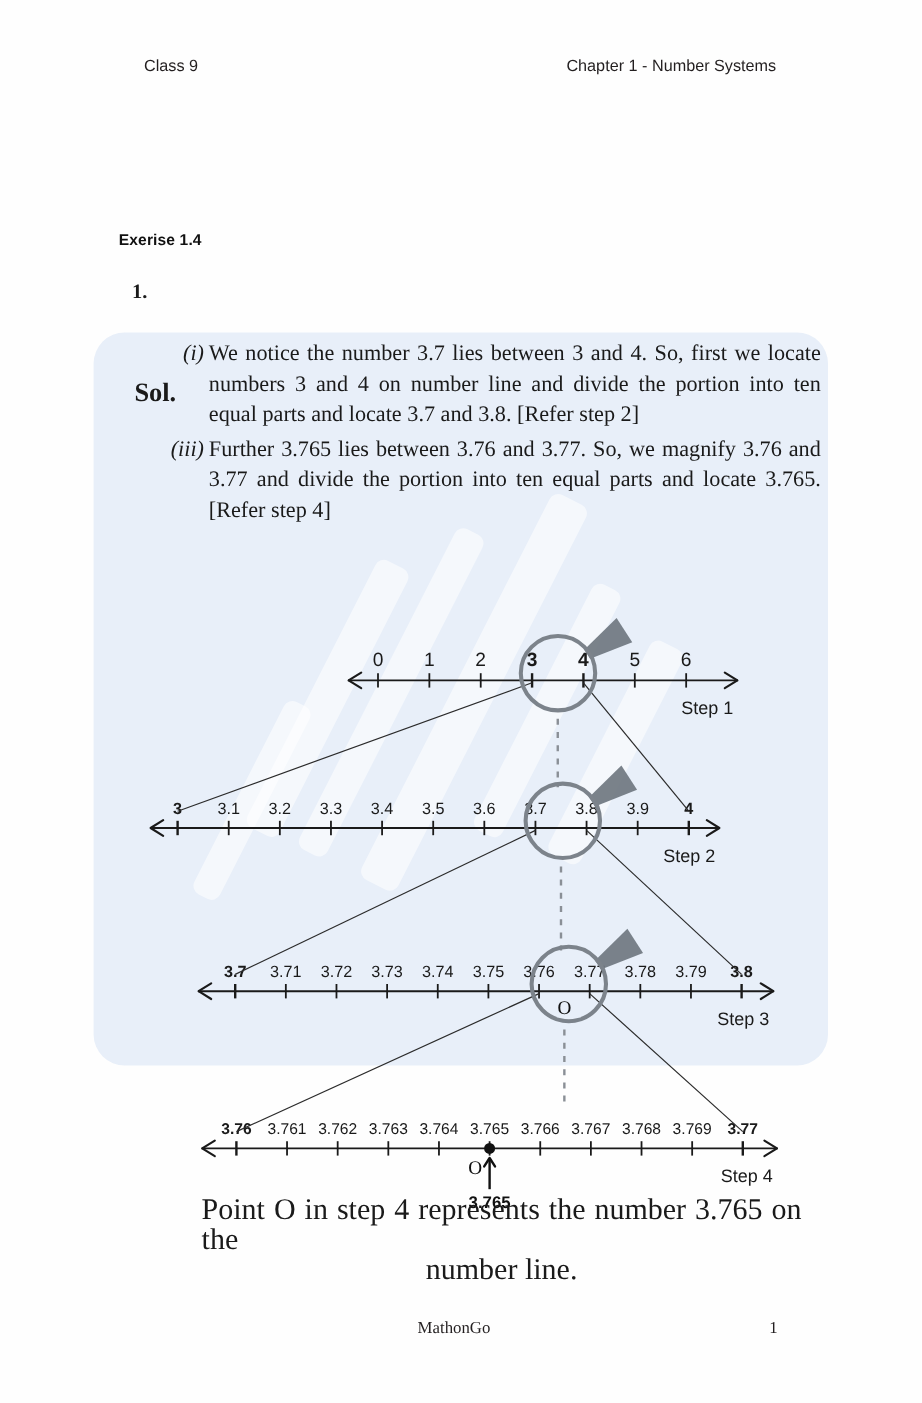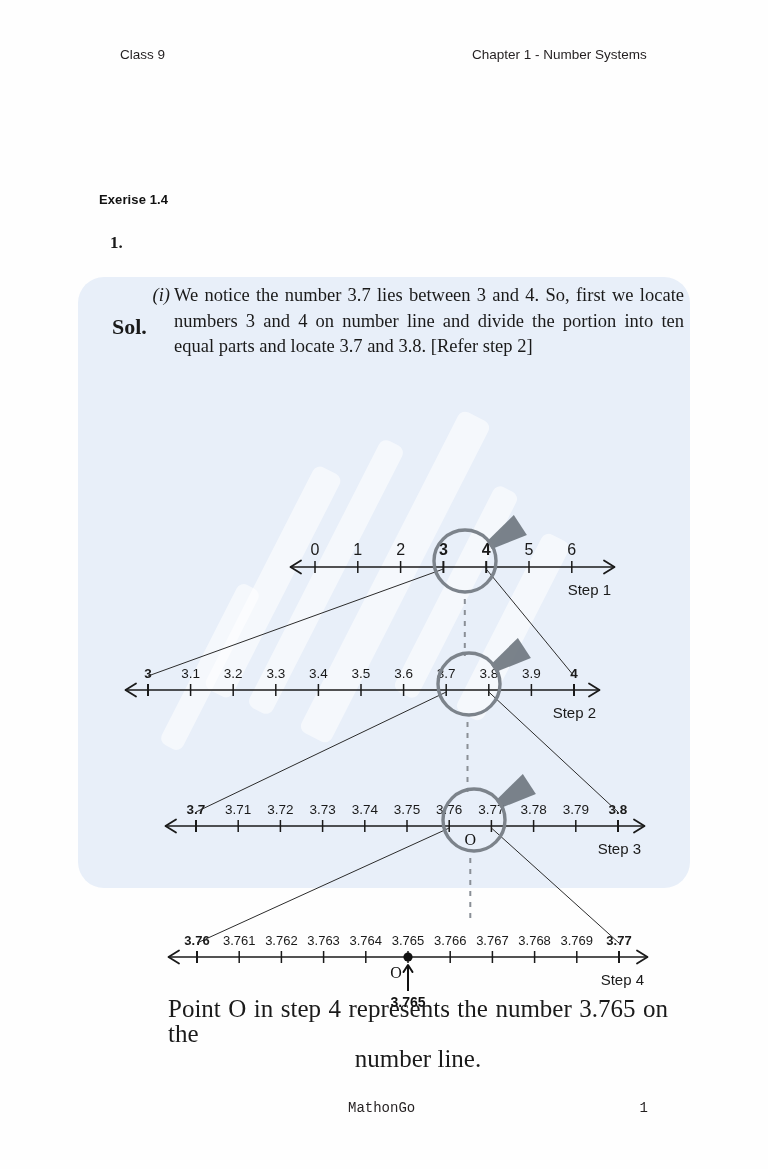--- a/index.html
+++ b/index.html
@@ -148,21 +148,21 @@
   }
   .concl .last { text-align: center; }
 
   
   .footer {
     position: absolute;
     left: 120px;
     right: 120px;
     top: 1100px;
     height: 22px;
-    font-family: Liberation Mono, monospace;
+    font-family: Liberation Serif, serif;
     font-size: 14px;
     color: #231f20;
   }
   .footer .brand { position: absolute; left: 228px; top: 0; }
   .footer .pageno { position: absolute; right: 0; top: 0; }
 </style>
 </head>
 <body>
 
 <div class="page">
@@ -188,20 +188,24 @@
       <span style="left:120px; top:300px;  width:24px; height:180px;"></span>
     </div>
   </div>
 
   <div class="sol-body">
     <span class="sol-label">Sol.</span>
     <ul class="sol-items">
       <li class="sol-item">
         <span class="rn">(i)</span>
         <span>We notice the number 3.7 lies between 3 and 4. So, first we locate numbers 3 and 4 on number line and divide the portion into ten equal parts and locate 3.7 and 3.8. [Refer step 2]</span>
+      </li>
+      <li class="sol-item">
+        <span class="rn">(iii)</span>
+        <span>Further 3.765 lies between 3.76 and 3.77. So, we magnify 3.76 and 3.77 and divide the portion into ten equal parts and locate 3.765. [Refer step 4]</span>
       </li>
     </ul>
   </div>
 
   <svg class="diagram" id="diagram" viewBox="0 0 768 1169" width="768" height="1169" xmlns="http://www.w3.org/2000/svg">
       <line x1="290" y1="567" x2="615" y2="567" stroke="#1a1a1a" stroke-width="1.6"></line>
       <polyline points="301,560.5 290.5,567 301,573.5" fill="none" stroke="#1a1a1a" stroke-width="1.8" stroke-linecap="round" stroke-linejoin="round"></polyline>
       <polyline points="604,560.5 614.5,567 604,573.5" fill="none" stroke="#1a1a1a" stroke-width="1.8" stroke-linecap="round" stroke-linejoin="round"></polyline>
       <line x1="315" y1="561" x2="315" y2="573" stroke="#1a1a1a" stroke-width="1.5"></line>
       <text x="315" y="555" text-anchor="middle" font-family="&quot;Liberation Sans&quot;, sans-serif" font-size="16" font-weight="normal" fill="#1a1a1a">0</text>

